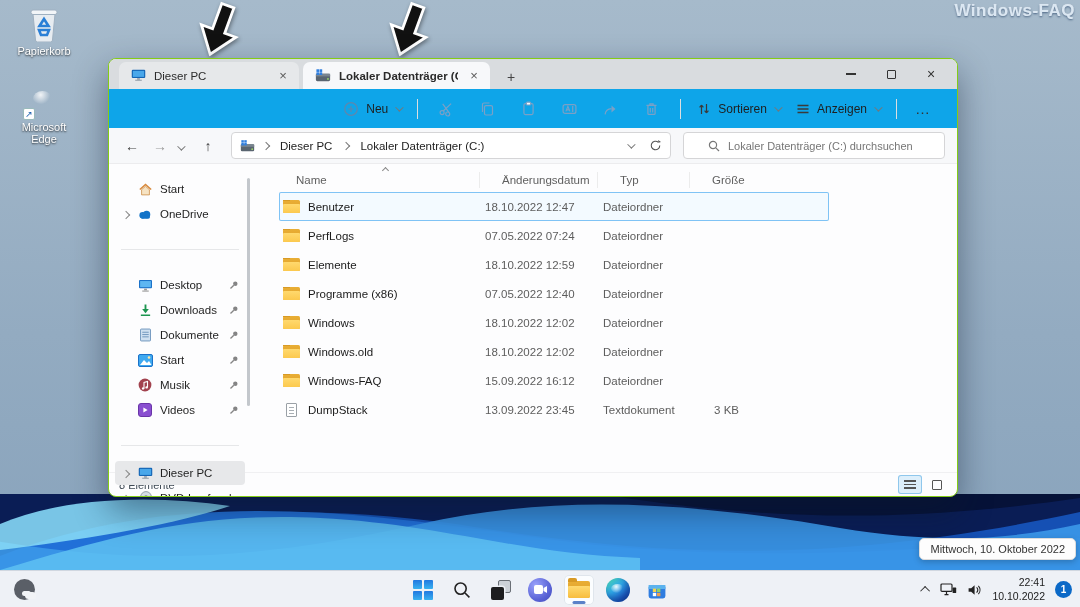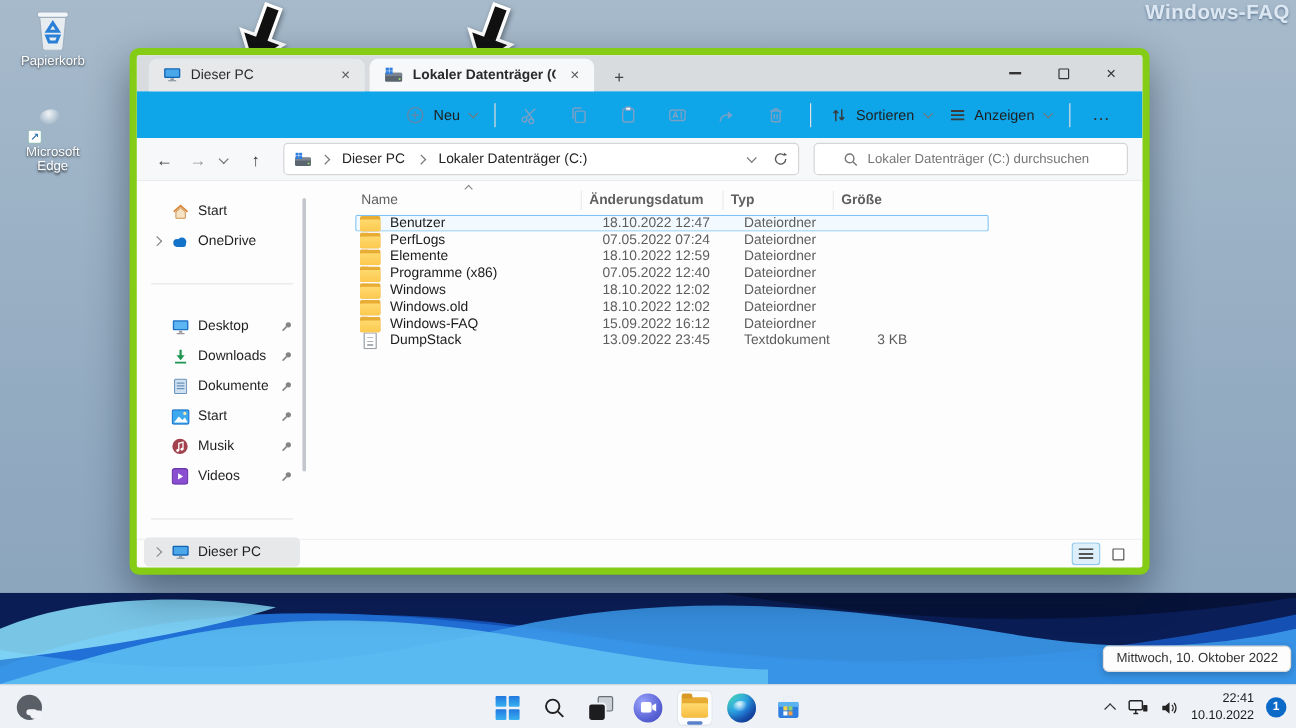--- a/index.html
+++ b/index.html
@@ -45,22 +45,22 @@
   }
 
   
   .ann-arrow { position:absolute; width:46px; height:56px; filter:drop-shadow(1px 2px 2px rgba(0,0,0,.4)); }
   .ann-arrow svg { transform:rotate(20deg); }
   .arrow1 { left:196px; top:2px; }
   .arrow2 { left:386px; top:2px; }
 
   
   .win {
-    position:absolute; left:108px; top:40px; width:850px; height:439px;
-    background:#fdfdfe; border-radius:8px; border:6px solid #84cc16;
+    position:absolute; left:108px; top:58px; width:850px; height:439px;
+    background:#fdfdfe; border-radius:8px; border:1px solid #84cc16;
     box-shadow:0 14px 34px rgba(10,25,45,.45);
     display:flex; flex-direction:column; overflow:hidden;
   }
 
   
   .tabbar { height:30px; background:#d9dcdf; display:flex; align-items:flex-end; flex:0 0 30px; position:relative; }
   .tab {
     height:27px; display:flex; align-items:center; gap:8px; padding:0 8px 0 12px;
     border-radius:7px 7px 0 0; font-size:11.5px; color:#2b2b2b; cursor:default;
   }
@@ -109,24 +109,24 @@
   .side-item .pin { flex:0 0 10px; opacity:.85; }
   .side-item.sel { background:#e7e8ea; }
   .side-div { height:1px; background:#e6e7e9; margin:8px 12px; }
   .side-gap { height:14px; }
   .sscroll { position:absolute; right:1px; top:14px; width:3px; height:228px; background:#c3c7cc; border-radius:2px; }
 
   
   .filearea { flex:1; position:relative; padding-top:4px; }
   .fhead { display:grid; grid-template-columns:200px 118px 92px 52px; margin-left:28px; height:24px; align-items:center; font-size:11.5px; color:#5f5f5f; position:relative; }
   .fhead .hc { padding-left:4px; border-left:1px solid transparent; }
-  .fhead .hc + .hc { border-left:1px solid #ececec; height:16px; line-height:16px; padding-left:6px;font-weight:bold; }
+  .fhead .hc + .hc { border-left:1px solid #ececec; height:16px; line-height:16px; padding-left:22px; }
   .fhead .hc-name { padding-left:16px; }
   .sort-chev { position:absolute; left:104px; top:0px; width:5px; height:5px; border-left:1.2px solid #888; border-top:1.2px solid #888; transform:rotate(45deg); }
-  .frow { display:grid; grid-template-columns:200px 118px 92px 52px; margin-left:40px; margin-right:128px; height:14px; align-items:center; font-size:11.5px; color:#1b1b1b; border-radius:2px; }
+  .frow { display:grid; grid-template-columns:200px 118px 92px 52px; margin-left:28px; margin-right:128px; height:29px; align-items:center; font-size:11.5px; color:#1b1b1b; border-radius:2px; }
   .frow.selected { background:#f3faff; box-shadow:inset 0 0 0 1px #7fc3f5; }
   .cell { padding-left:6px; white-space:nowrap; overflow:hidden; }
   .cell.name { display:flex; align-items:center; gap:8px; padding-left:4px; }
   .cell.date, .cell.type { color:#5d5d5d; }
   .cell.size { text-align:right; color:#5d5d5d; padding-right:2px; }
   .fic { width:17px; height:13px; position:relative; flex:0 0 17px; }
   .fic.icon-folder { background:linear-gradient(#e9ae35,#dfa028); border-radius:1.5px; }
   .fic.icon-folder::before { content:""; position:absolute; left:0; top:-2.2px; width:7px; height:3px; background:#d89a25; border-radius:2px 2px 0 0; }
   .fic.icon-folder::after { content:""; position:absolute; left:0; right:0; bottom:0; height:9.5px; background:linear-gradient(#ffd96e,#fcc94e); border-radius:1px 1px 1.5px 1.5px; }
   .fic.icon-textfile { width:11px; height:14px; margin:0 3px; background:#fff; border:1px solid #9aa0a6; border-radius:1px; flex-basis:11px; }

